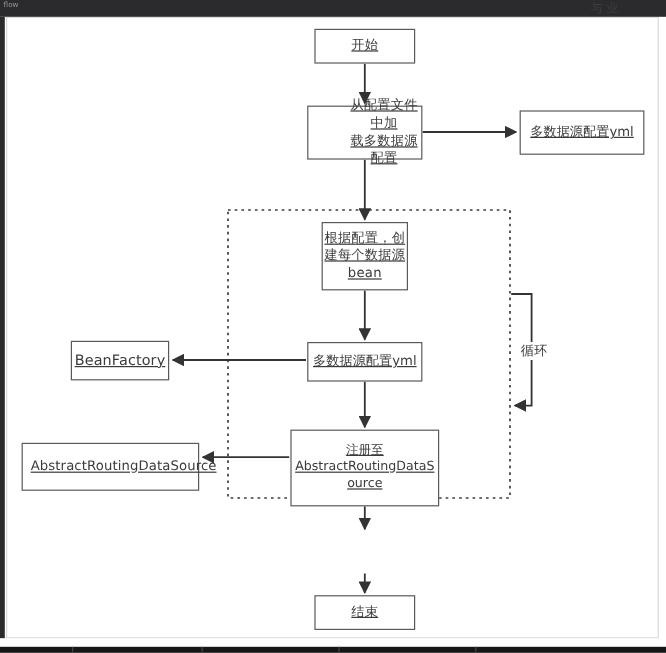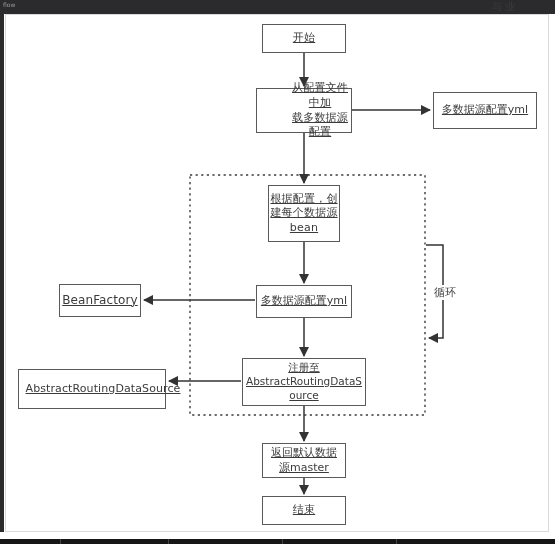--- a/index.html
+++ b/index.html
@@ -167,28 +167,26 @@
   <div class="node mix" style="left:433px; top:92px; width:104px; height:37px;">多数据源配置yml</div>
 
   <div class="node cjk" style="left:268px; top:185px; width:72px; height:57px;">根据配置，创
 建每个数据源
 bean</div>
 
   <div class="node mix" style="left:256px; top:285px; width:96px; height:33px;">多数据源配置yml</div>
 
   <div class="node lat" style="left:59px; top:284px; width:82px; height:33px;">BeanFactory</div>
 
-  <div class="node mix" style="left:242px; top:358px; width:124px; height:48px; font-size:10.5px;">注册至
+  <div class="node mix" style="left:242px; top:358px; width:124px; height:64px; font-size:10.5px;">注册至
 AbstractRoutingDataS
 ource</div>
 
   <div class="node lat" style="left:18px; top:369px; width:148px; height:40px; font-size:11px;padding-left:22px;">AbstractRoutingDataSource</div>
 
-  <div class="node mix" style="left:262px; top:443px; width:84px; height:35px;">返回默认数据
-源master</div>
 
   <div class="node cjk" style="left:262px; top:496px; width:84px; height:29px;">结束</div>
 
   <div class="loop-label" style="left:433px; top:285px;">循环</div>
 
   <div class="chrome-top"></div>
   <div class="chrome-top-label">flow</div>
   <div class="chrome-top-center">与 业</div>
   <div class="chrome-left"></div>
   <div class="chrome-bottom"></div>

